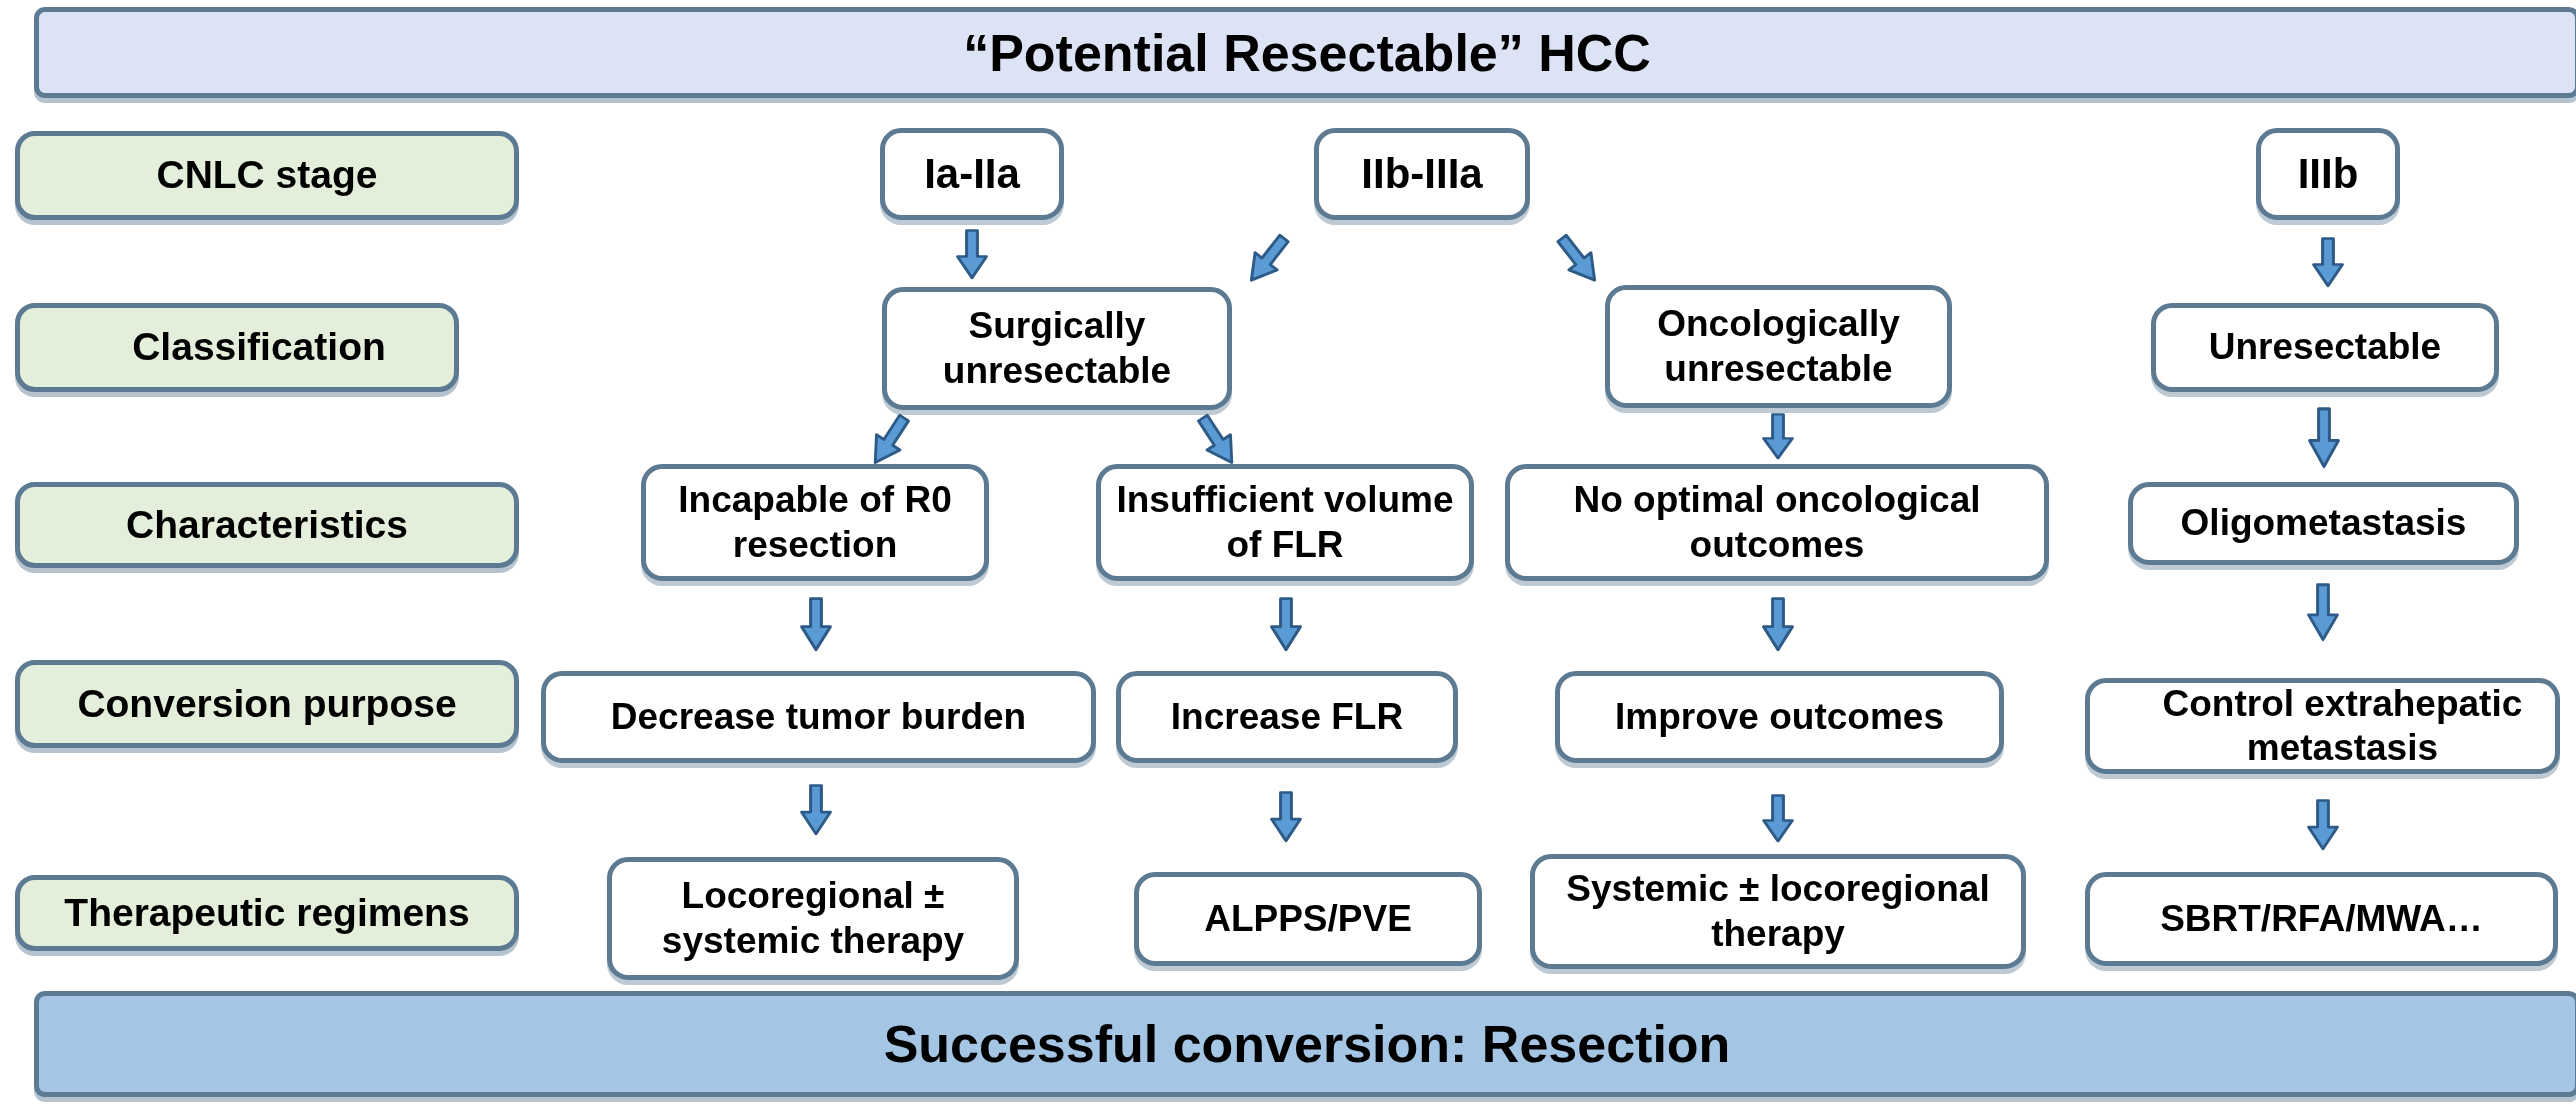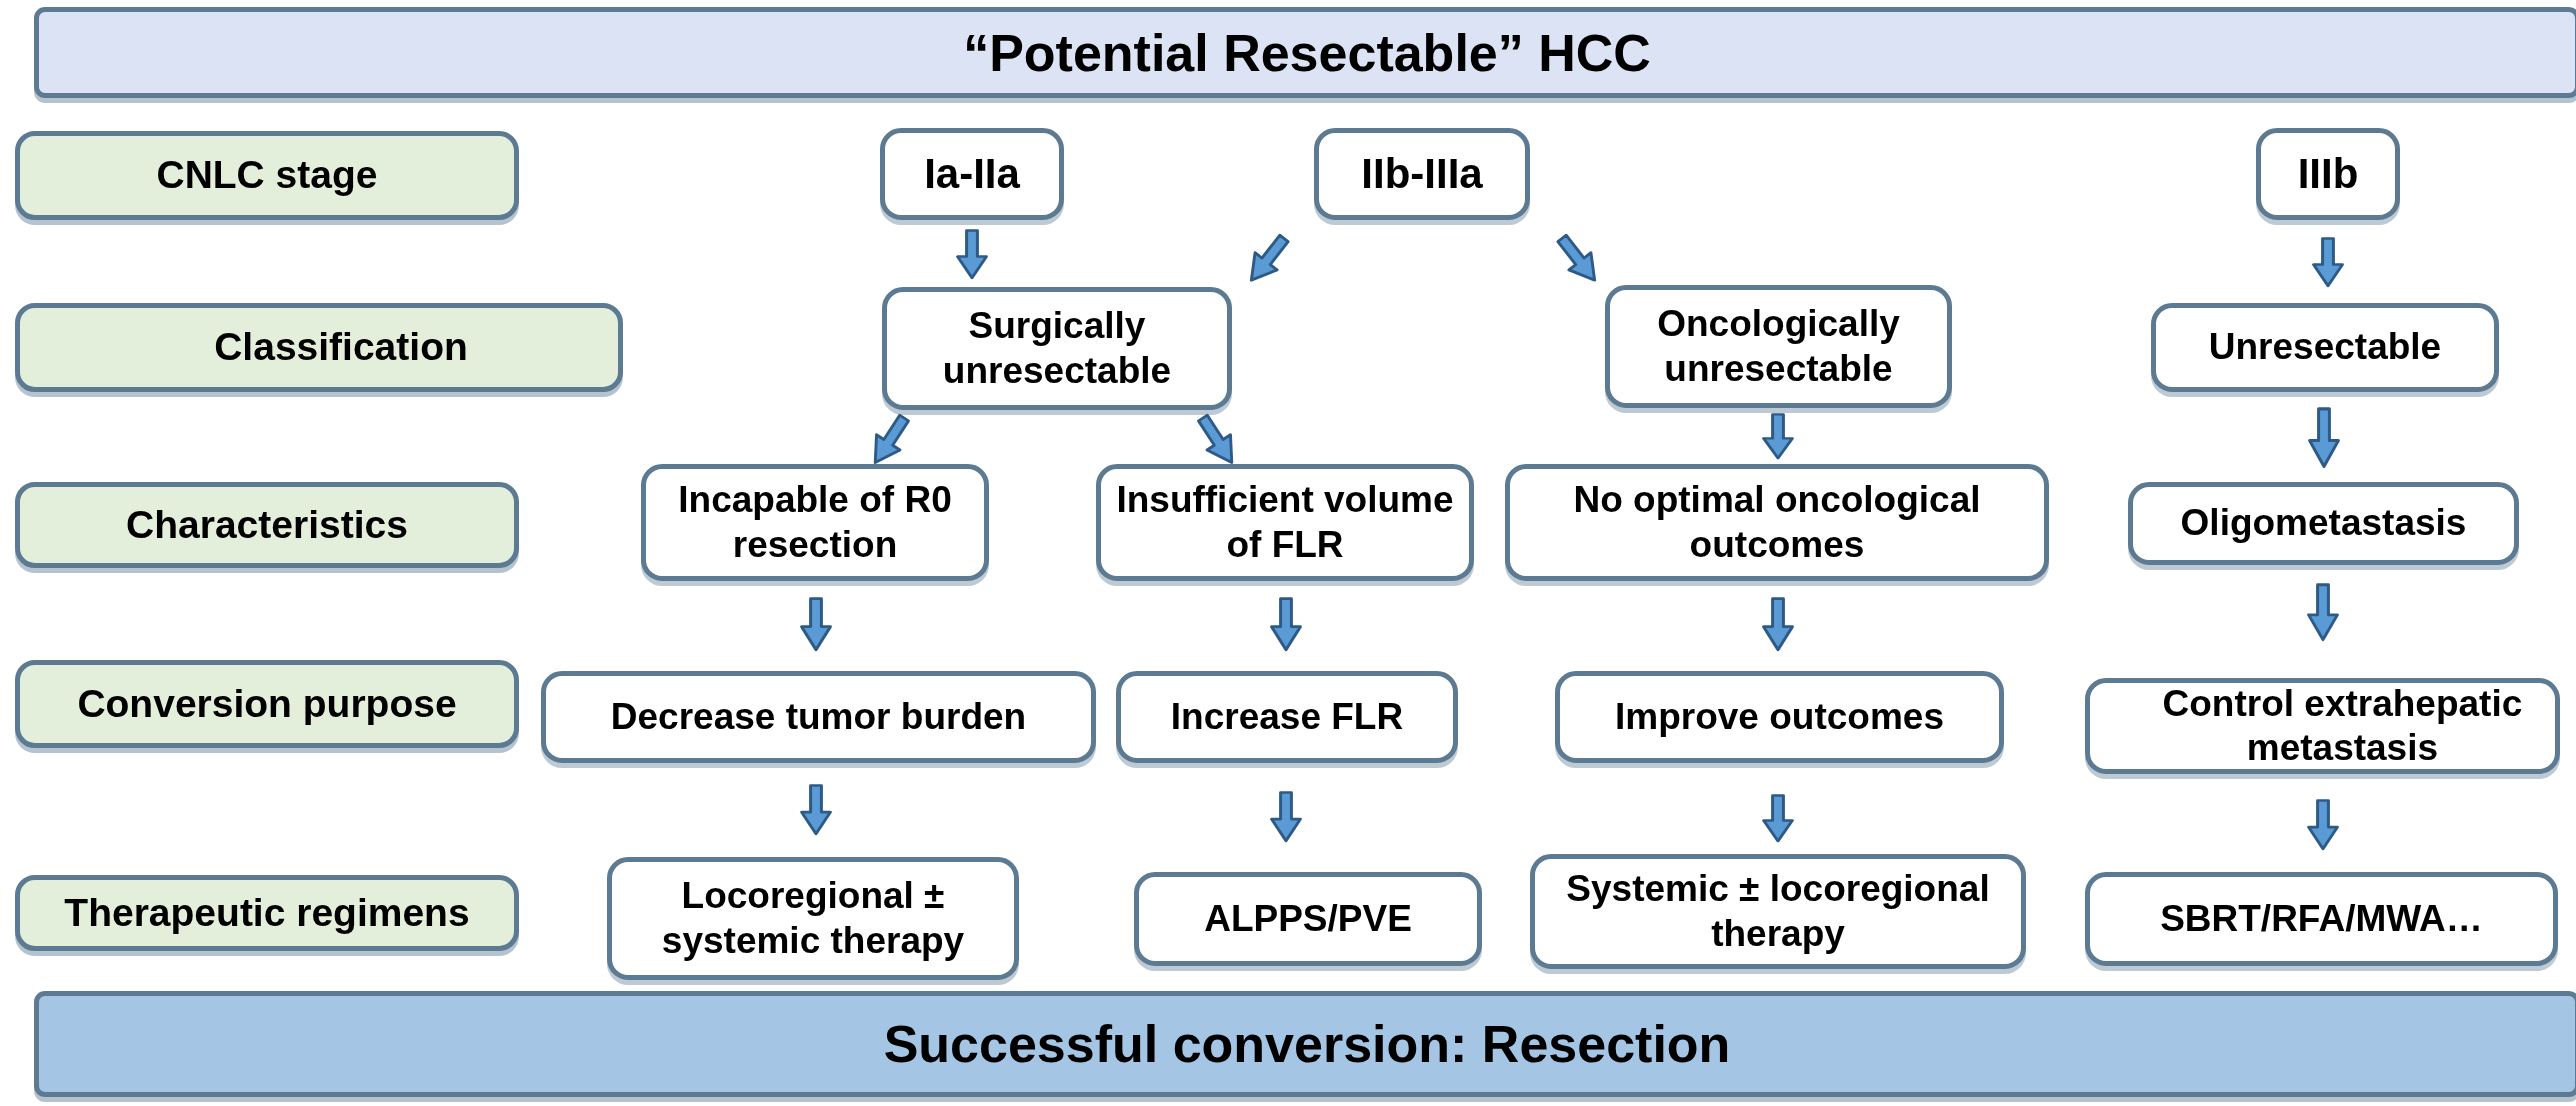--- a/index.html
+++ b/index.html
@@ -56,21 +56,21 @@
 
 <div id="canvas">
 
   <div class="box banner" style="left:15px;top:7.4px;width:2546px;height:91px;">
     <span>“Potential Resectable” HCC</span>
   </div>
 
   <div class="box rowlabel" style="left:15px;top:131px;width:504px;height:89px;">
     <span>CNLC stage</span>
   </div>
-  <div class="box rowlabel" style="left:15px;top:303px;width:608px;height:89px;padding-left:44px;">
+  <div class="box rowlabel" style="left:15px;top:303px;width:444px;height:89px;padding-left:44px;">
     <span>Classification</span>
   </div>
   <div class="box rowlabel" style="left:15px;top:482px;width:504px;height:86px;">
     <span>Characteristics</span>
   </div>
   <div class="box rowlabel" style="left:15px;top:660px;width:504px;height:88px;">
     <span>Conversion purpose</span>
   </div>
   <div class="box rowlabel" style="left:15px;top:875px;width:504px;height:76px;">
     <span>Therapeutic regimens</span>

